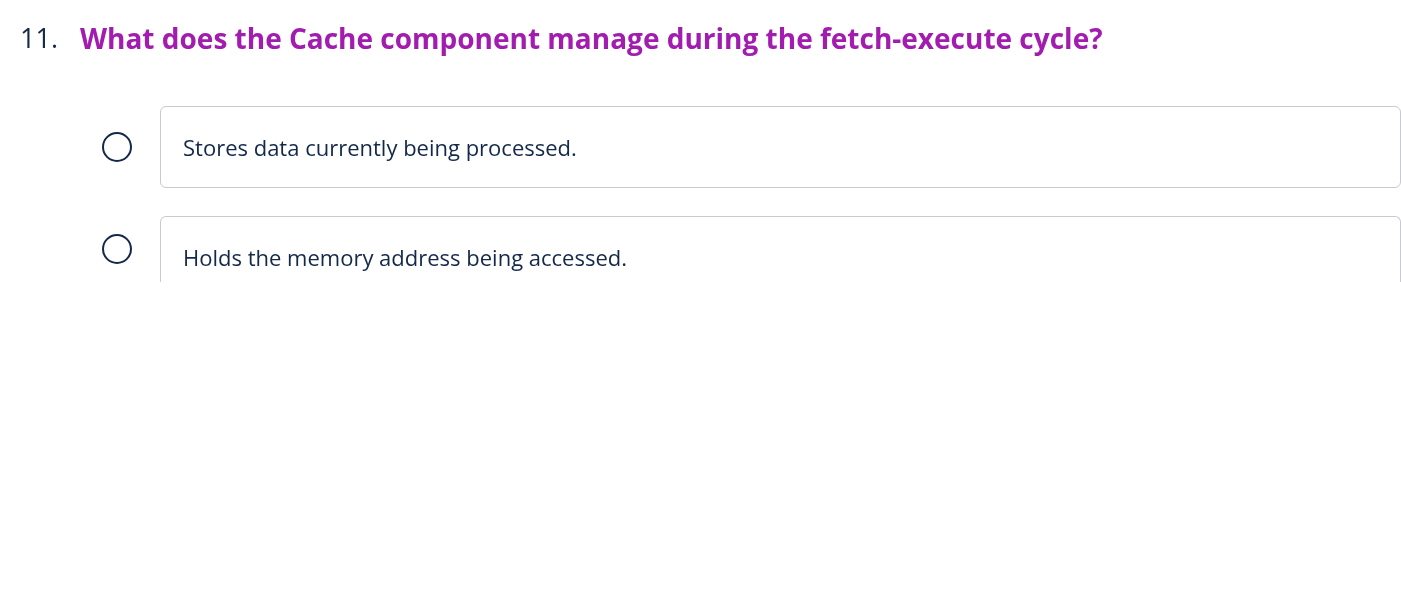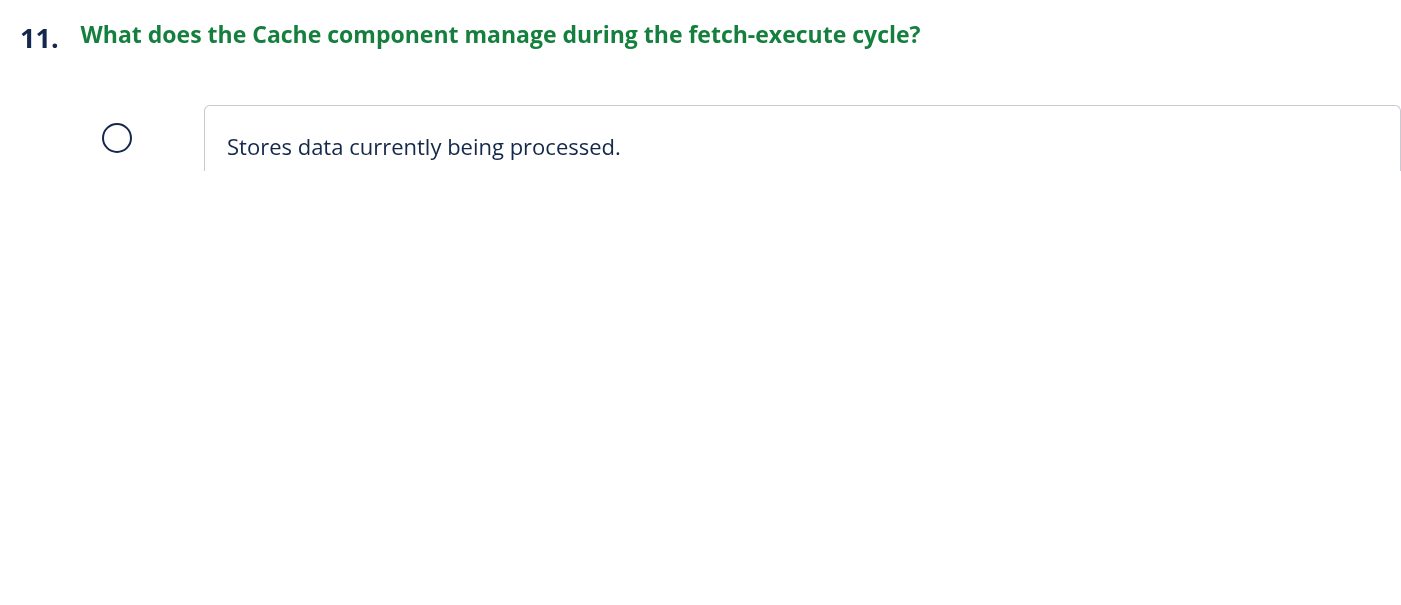--- a/index.html
+++ b/index.html
@@ -19,26 +19,26 @@
     }
     .question-header {
       display: flex;
       align-items: flex-start;
       gap: 22px;
       margin-bottom: 50px;
     }
     .question-number {
       color: #14284b;
       font-size: 27px;
-      font-weight: 700;
+      font-weight: 400;
       line-height: 1.3;
     }
     .question-text {
-      color: #15803d;
-      font-size: 23px;
+      color: #a21caf;
+      font-size: 28px;
       font-weight: 700;
       line-height: 1.3;
     }
     .options-container {
       padding-left: 82px;
     }
     .option-row {
       display: flex;
       align-items: center;
       gap: 28px;
@@ -55,21 +55,20 @@
     }
     .option-box {
       flex: 1;
       border: 1px solid #c9c9d1;
       border-radius: 6px;
       padding: 25px 22px;
       font-size: 22px;
       color: #14284b;
       background: #ffffff;
       cursor: pointer;
-      margin-left: 44px;
     }
     .option-row:last-child {
       margin-bottom: 0;
     }
     .option-row:last-child .option-box {
       border-bottom: none;
       border-bottom-left-radius: 0;
       border-bottom-right-radius: 0;
       padding-bottom: 10px;
     }
@@ -82,14 +81,20 @@
     <span class="question-number">11.</span>
     <span class="question-text">What does the Cache component manage during the fetch-execute cycle?</span>
   </div>
   <div class="options-container">
     <div class="option-row">
       <div class="radio-circle"></div>
       <div class="option-box">
         <span>Stores data currently being processed.</span>
       </div>
     </div>
+    <div class="option-row">
+      <div class="radio-circle"></div>
+      <div class="option-box">
+        <span>Holds the memory address being accessed.</span>
+      </div>
+    </div>
   </div>
 </div>
 
 </body></html>

